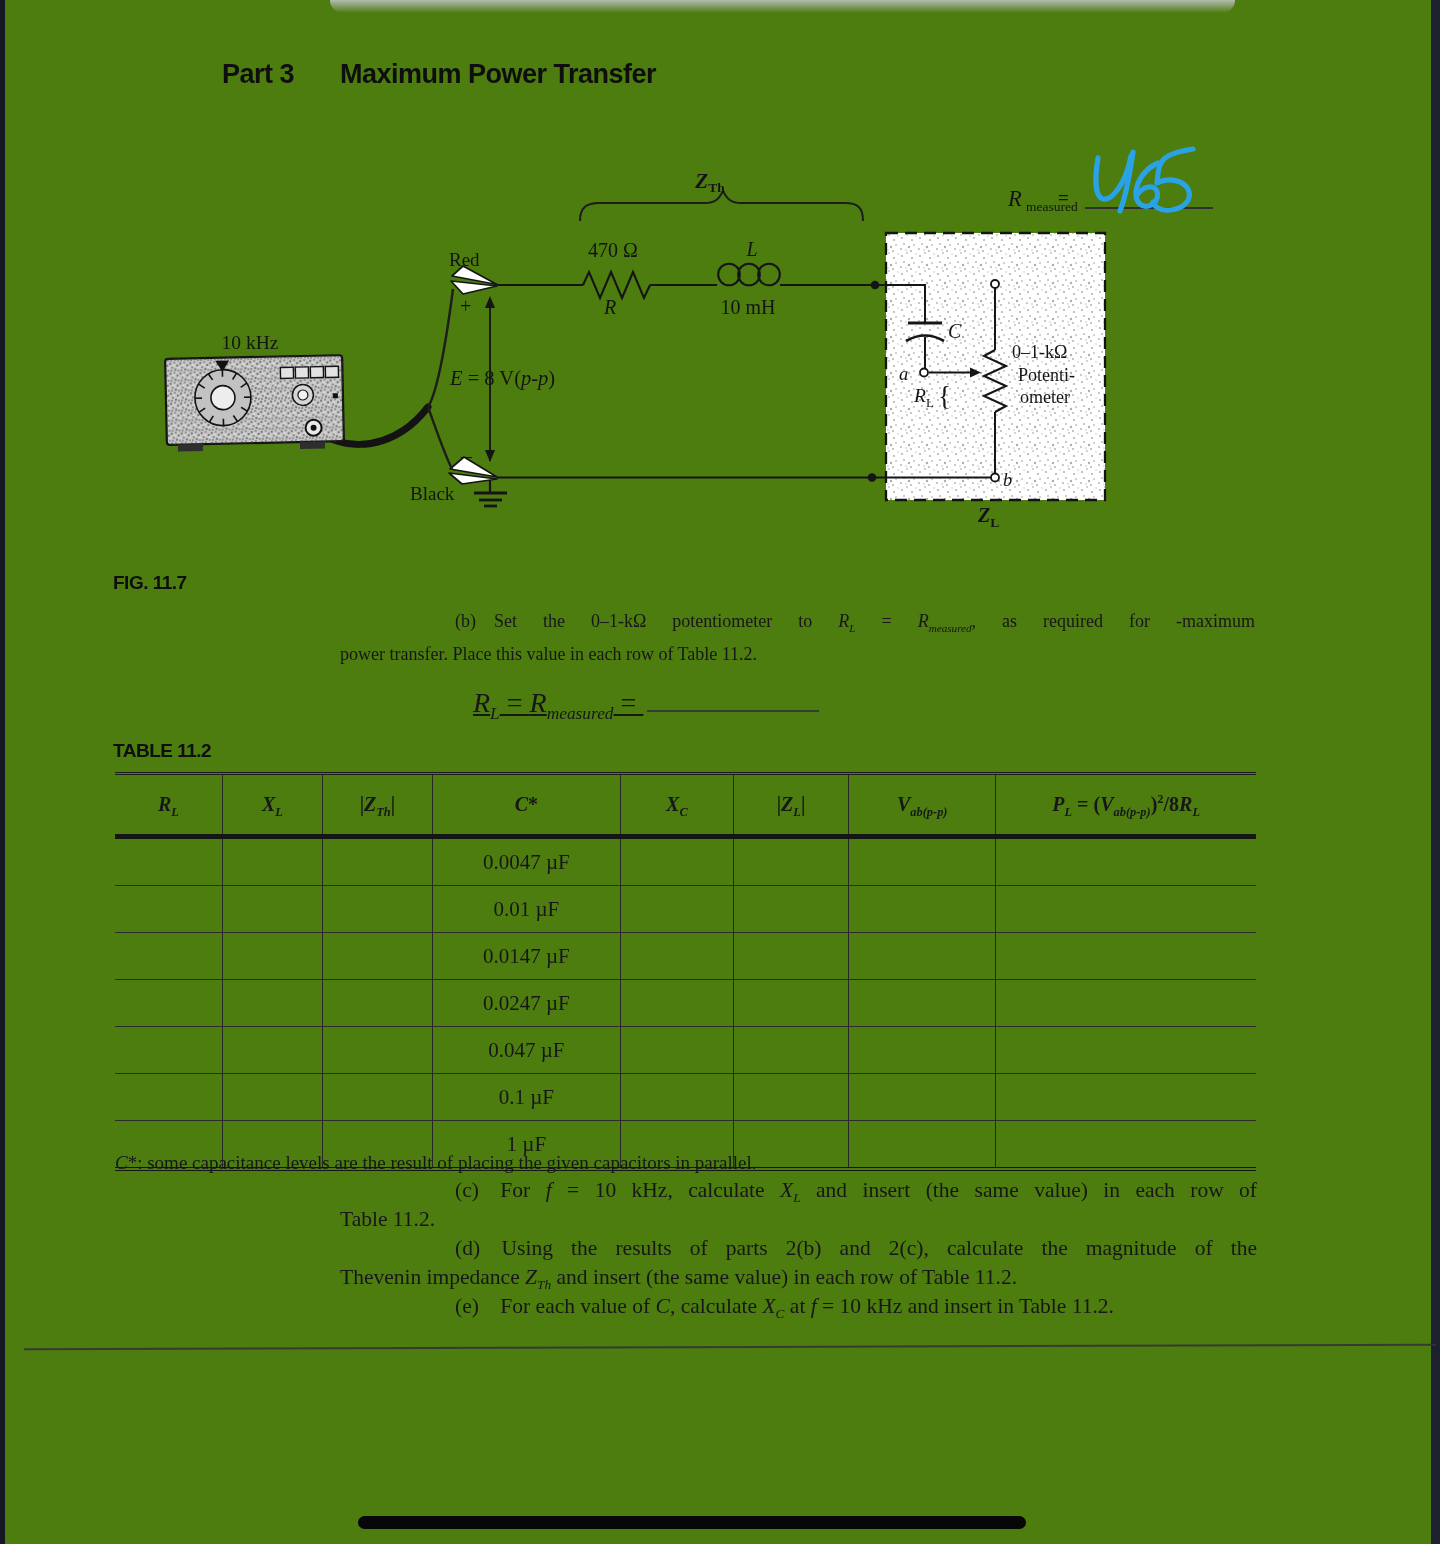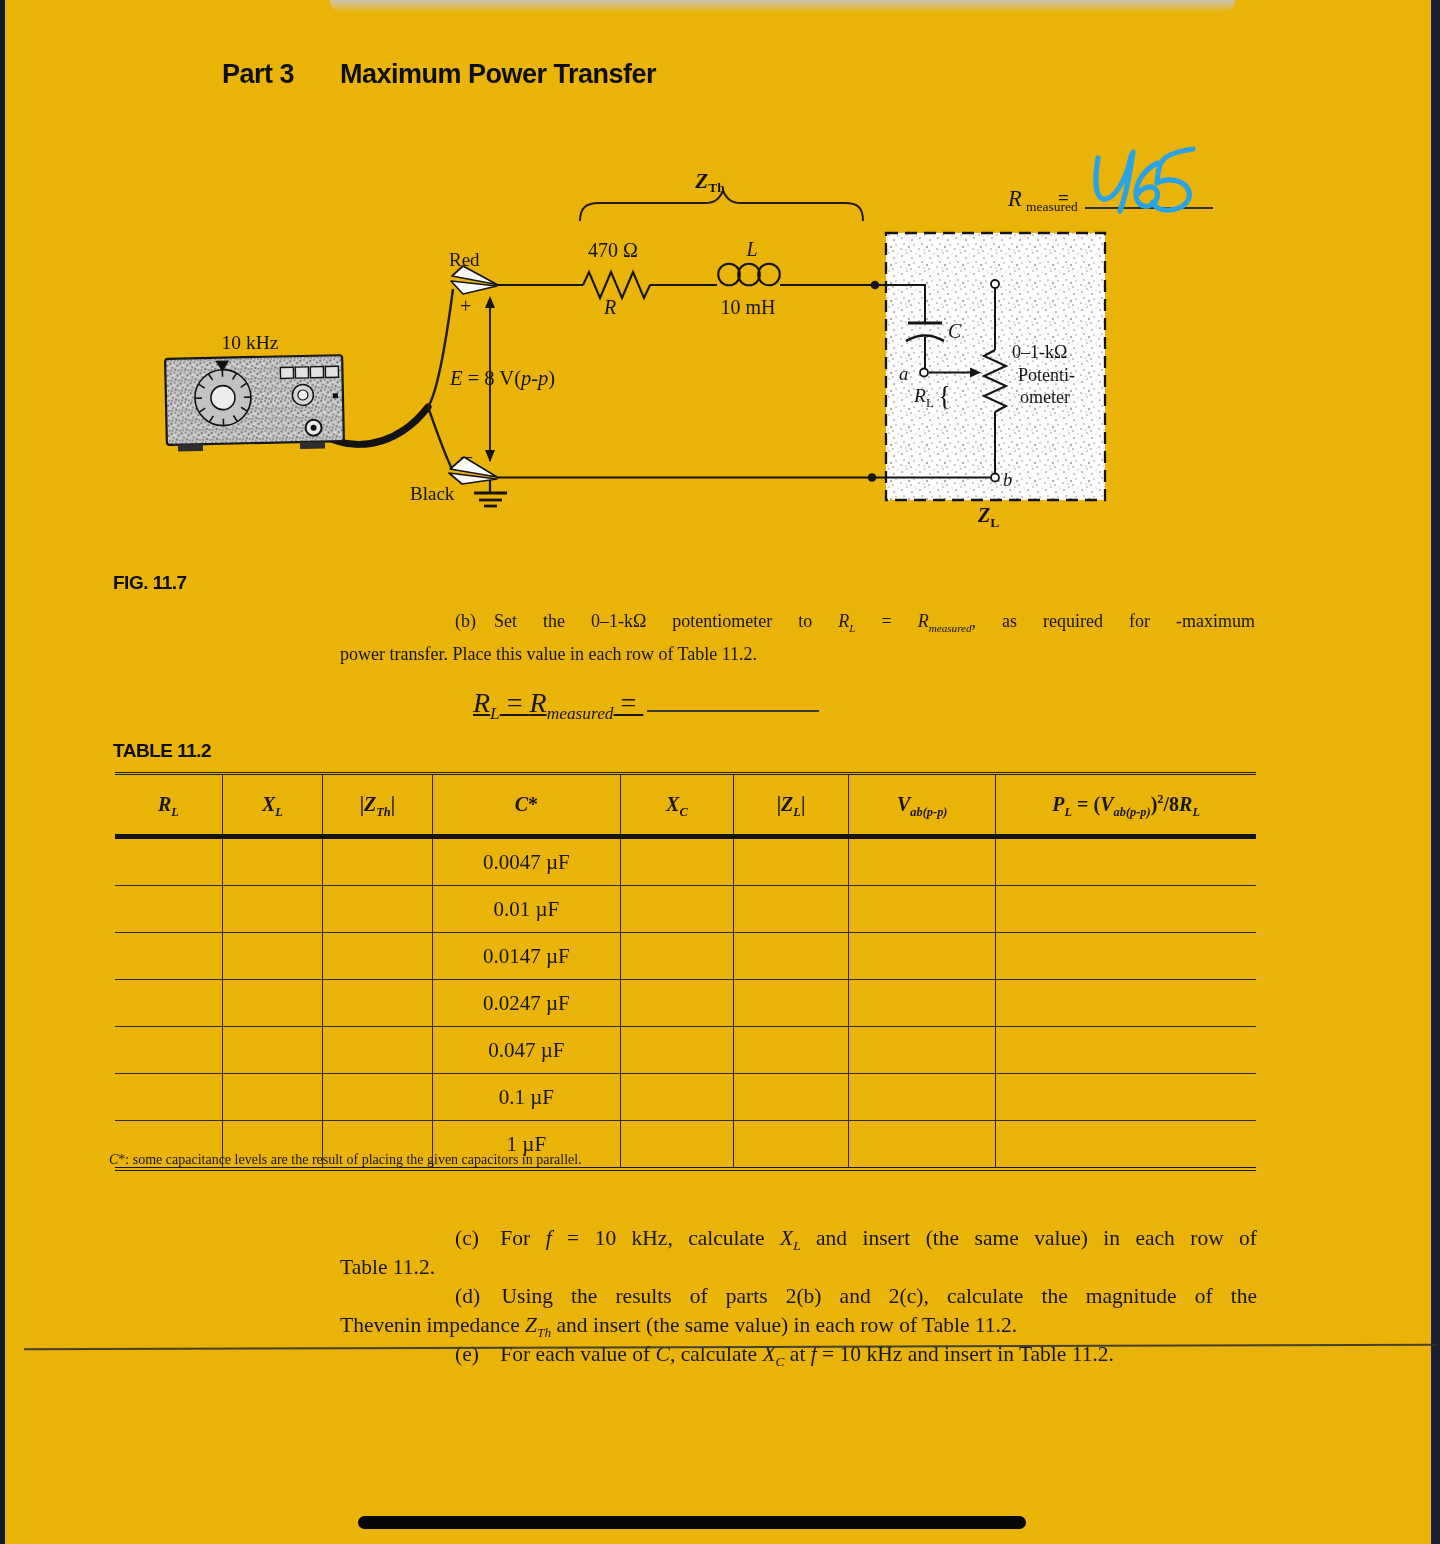--- a/index.html
+++ b/index.html
@@ -1,16 +1,16 @@
 <!DOCTYPE html>
 <html><head>
 <meta charset="utf-8">
 <style>
   html,body{margin:0;padding:0;background:#e9e9e9;}
-  .page{position:relative;width:1440px;height:1544px;background:#eab308;
+  .page{position:relative;width:1440px;height:1544px;background:#4d7c0f;
         font-family:"Liberation Serif",serif;color:#171717;overflow:hidden;}
   .abs{position:absolute;}
   .sans{font-family:"Liberation Sans",sans-serif;font-weight:700;letter-spacing:-0.5px;color:#0e0e0e;}
   .heading{font-size:27px;}
   .small-label{font-size:19px;}
   .body21{font-size:18px;line-height:32.5px;}
   .body215{font-size:21.5px;line-height:29px;}
   .jlast{text-align:justify;text-align-last:justify;}
   .ind{text-indent:115px;}
   i{font-style:italic;}
@@ -330,23 +330,23 @@
           <td></td>
         <td>1 µF</td>
         <td></td>
           <td></td>
           <td></td>
           <td></td>
       </tr>
     </tbody>
   </table>
 
-  <div class="abs" style="left:109px;top:1152px;font-size:14px;"><span><i>C</i></span><span>*: some capacitance levels are the result of placing the given capacitors in parallel.</span></div>
-
-  <div class="abs body215" style="left:340px;top:1224px;width:917px;">
+  <div class="abs" style="left:115px;top:1152px;font-size:19px;"><span><i>C</i></span><span>*: some capacitance levels are the result of placing the given capacitors in parallel.</span></div>
+
+  <div class="abs body215" style="left:340px;top:1176px;width:917px;">
     <div class="jlast ind"><span>(c)  For </span><span><i>f</i></span><span> = 10 kHz, calculate </span><span><i>X</i></span><sub><i>L</i></sub><span> and insert (the same value) in each row of</span></div>
     <div>Table 11.2.</div>
     <div class="jlast ind"><span>(d)  Using the results of parts 2(b) and 2(c), calculate the magnitude of the</span></div>
     <div><span>Thevenin impedance </span><span><i>Z</i></span><sub><i>Th</i></sub><span> and insert (the same value) in each row of Table 11.2.</span></div>
     <div class="ind"><span>(e)  For each value of </span><span><i>C</i></span><span>, calculate </span><span><i>X</i></span><sub><i>C</i></sub><span> at </span><span><i>f</i></span><span> = 10 kHz and insert in Table 11.2.</span></div>
   </div>
 
   <div class="abs scan-line"></div>
   <div class="abs redaction-bar"></div>
 </div>

